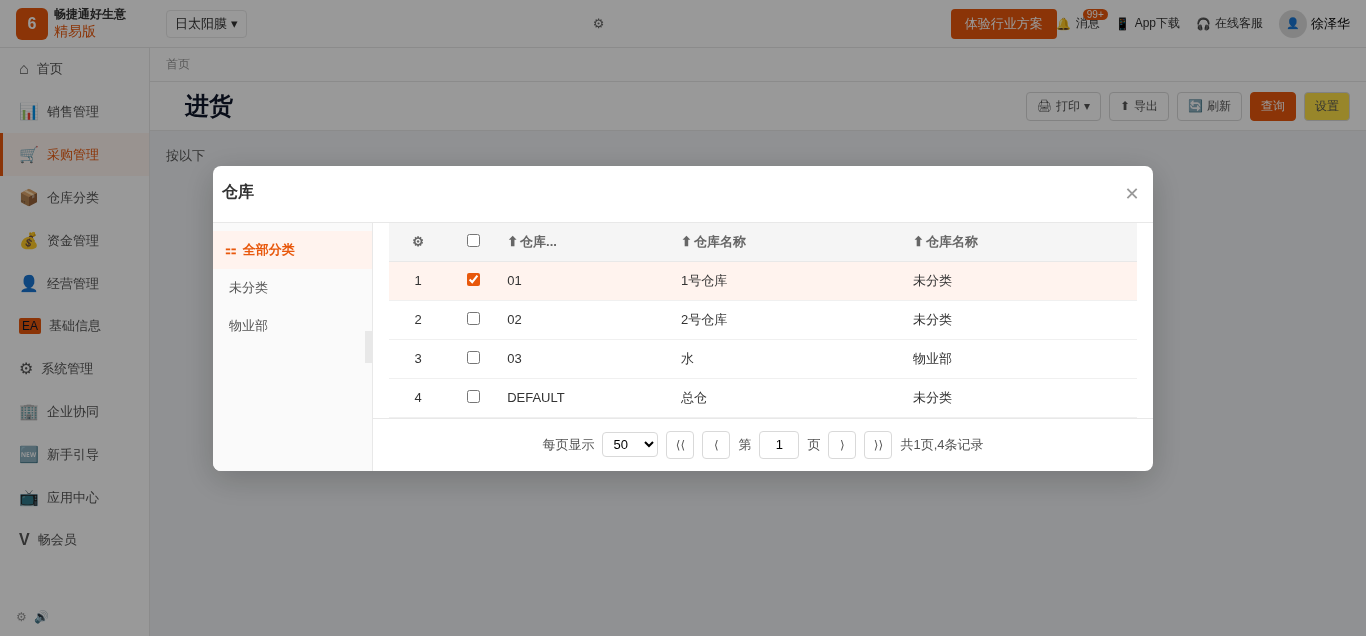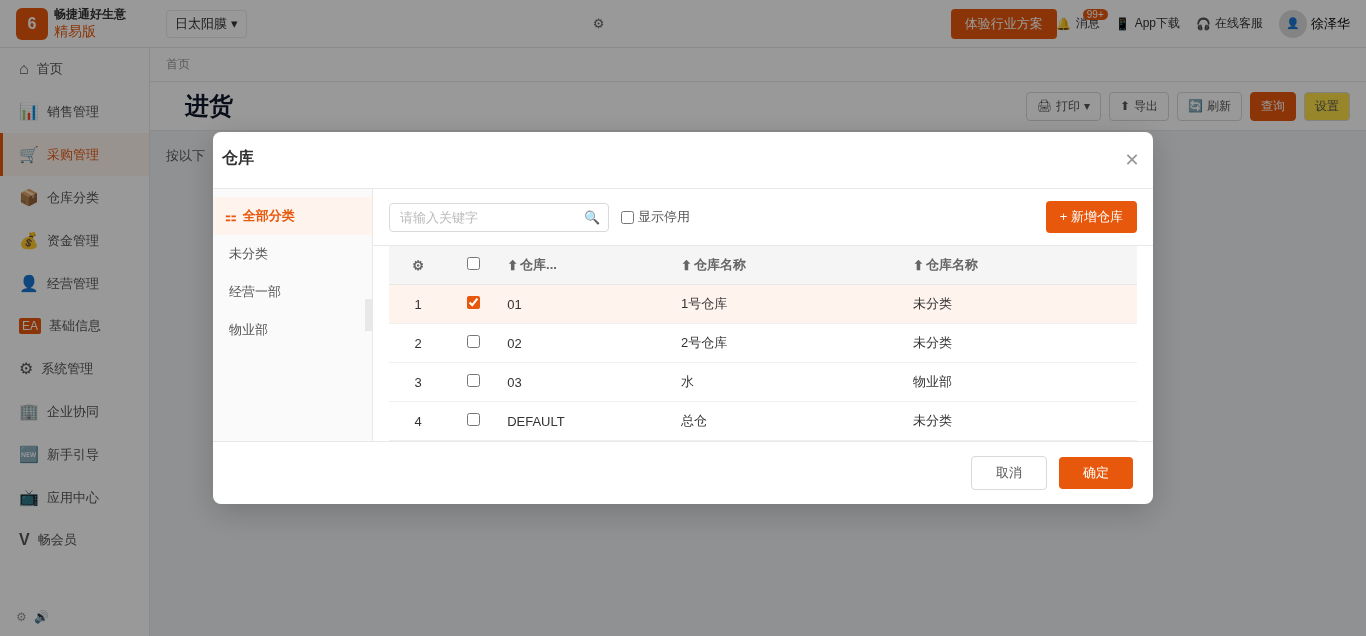--- a/index.html
+++ b/index.html
@@ -400,21 +400,21 @@
     </div>
     <div class="sidebar-item">
       <span class="sidebar-icon">💰</span>
       <span>资金管理</span>
     </div>
     <div class="sidebar-item">
       <span class="sidebar-icon">👤</span>
       <span>经营管理</span>
     </div>
     <div class="sidebar-item">
-      <span class="sidebar-icon" style="font-size:12px;background:#e8580c;color:#ffffff;padding:1px 3px;border-radius:2px;">EA</span>
+      <span class="sidebar-icon" style="font-size:12px;background:#e8580c;color:#0f172a;padding:1px 3px;border-radius:2px;">EA</span>
       <span>基础信息</span>
     </div>
     <div class="sidebar-item">
       <span class="sidebar-icon">⚙</span>
       <span>系统管理</span>
     </div>
     <div class="sidebar-item">
       <span class="sidebar-icon">🏢</span>
       <span>企业协同</span>
     </div>
@@ -482,39 +482,27 @@
     </div>
 
     <div class="modal-body">
 
       <div class="category-panel" style="position:relative;">
         <div class="category-header">
           <span>⚏</span>
           <span>全部分类</span>
         </div>
         <div class="category-item">未分类</div>
-        <div class="category-item">经营一部</div>
         <div class="category-item">物业部</div>
 
         <div class="collapse-btn">《</div>
       </div>
 
       <div class="main-panel">
 
-        <div class="search-bar">
-          <div class="search-input-wrap">
-            <input class="search-input" type="text" placeholder="请输入关键字" style="">
-            <span class="search-icon-btn">🔍</span>
-          </div>
-          <label class="checkbox-label">
-            <input type="checkbox" style="">
-            <span>显示停用</span>
-          </label>
-          <button class="add-btn">+ 新增仓库</button>
-        </div>
 
         <div class="table-wrap">
           <table>
             <thead>
               <tr>
                 <th class="col-gear">
                   <span>⚙</span>
                 </th>
                 <th class="col-check">
                   <input type="checkbox" style="">
@@ -565,21 +553,33 @@
       <td class="col-gear col-num">4</td>
       <td class="col-check"><input type="checkbox" style=""></td>
       <td class="col-code">DEFAULT</td>
       <td class="col-name">总仓</td>
       <td class="col-cat">未分类</td>
     </tr>
               </tbody>
           </table>
         </div>
 
+        <div class="pagination">
+          <span>每页显示</span>
+          <select class="page-size-select">
+            <option value="50">50</option>
+            <option value="100">100</option>
+            <option value="200">200</option>
+          </select>
+          <button class="page-btn">⟨⟨</button>
+          <button class="page-btn">⟨</button>
+          <span>第</span>
+          <input class="page-input" type="text" value="1" style="">
+          <span>页</span>
+          <button class="page-btn">⟩</button>
+          <button class="page-btn">⟩⟩</button>
+          <span>共1页,4条记录</span>
+        </div>
       </div>
     </div>
 
-    <div class="modal-footer">
-      <button class="cancel-btn">取消</button>
-      <button class="confirm-btn">确定</button>
-    </div>
   </div>
 </div>
 
 </body></html>

